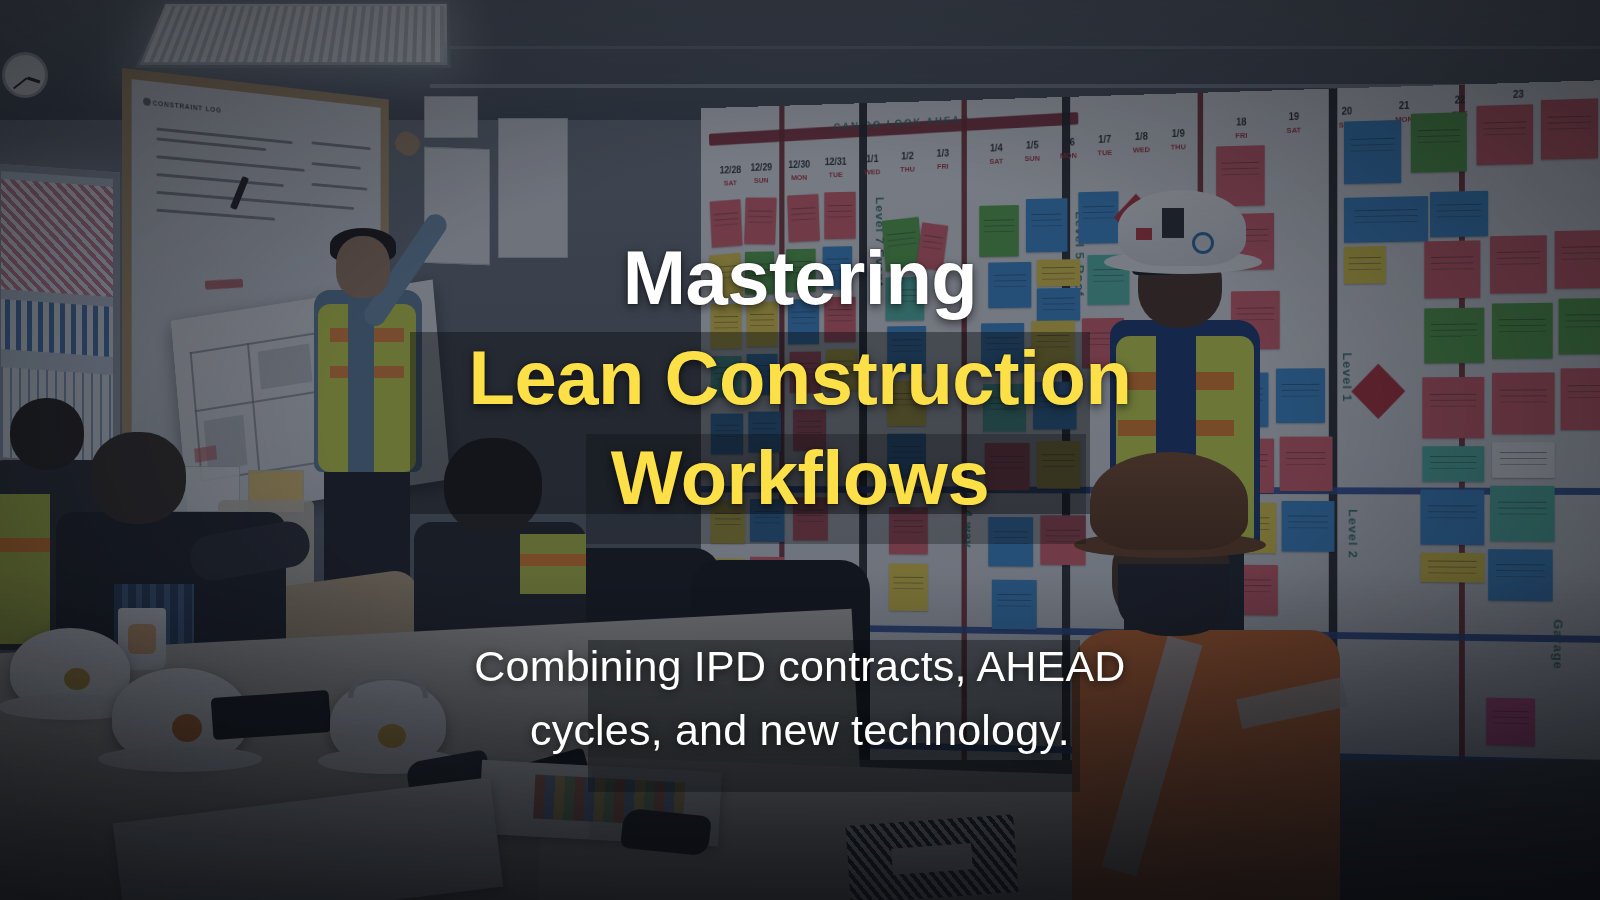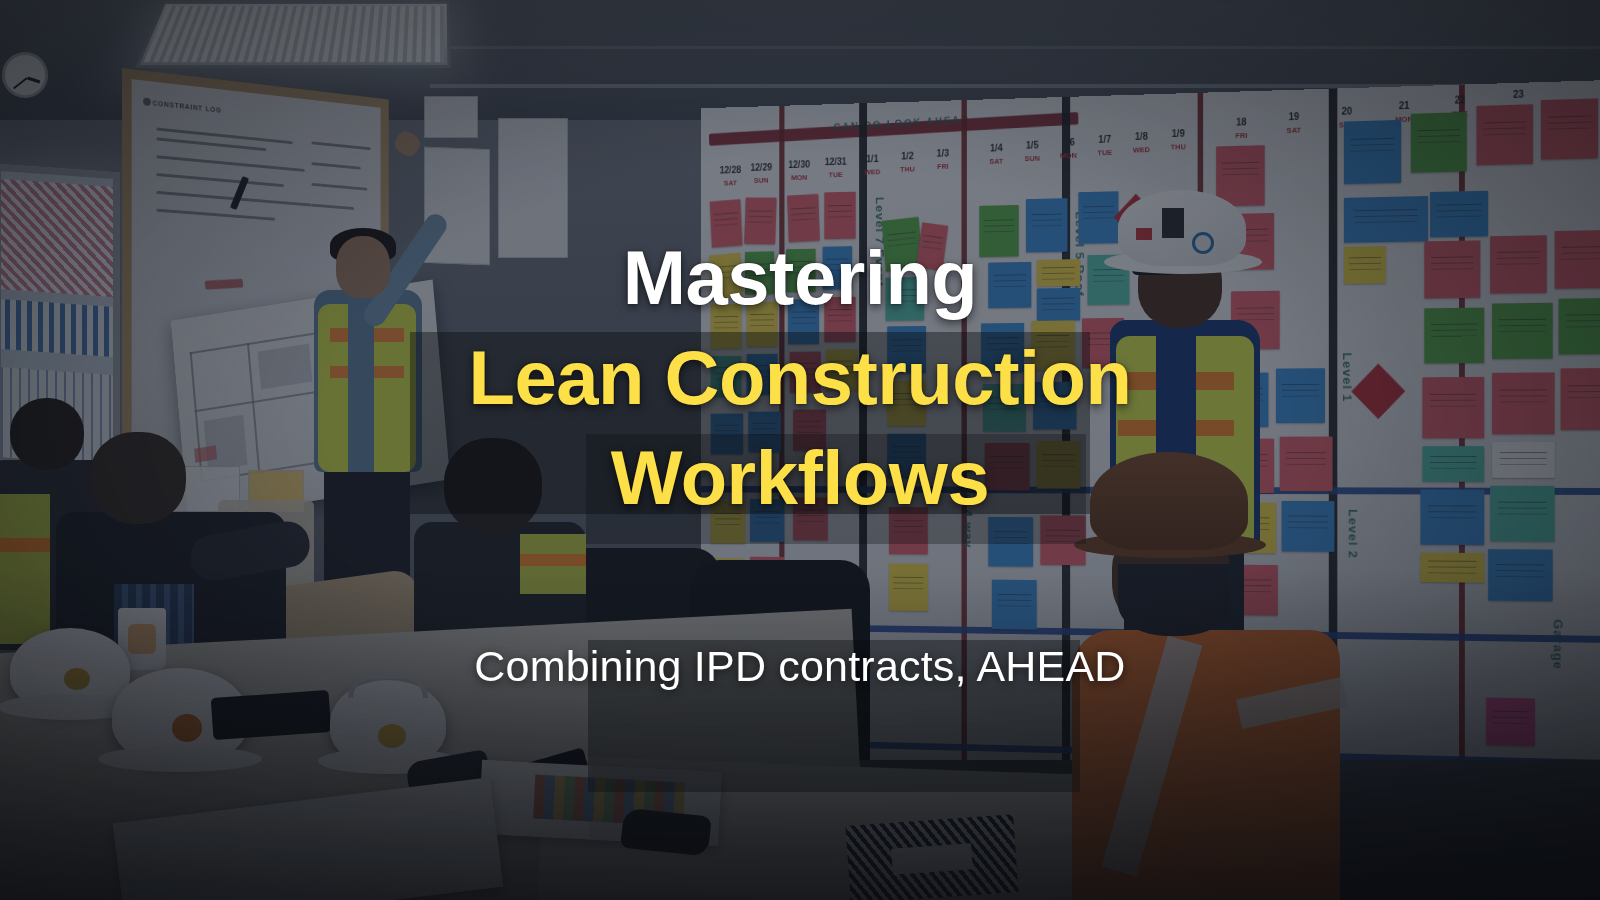--- a/index.html
+++ b/index.html
@@ -684,16 +684,17 @@
   <div id="text-overlay">
 
     <div class="title-block">
       <div class="title-line title-white">Mastering</div>
       <div class="title-line title-yellow">Lean Construction</div>
       <div class="title-line title-yellow">Workflows</div>
     </div>
 
     <div class="subtitle-block">
       <div class="subtitle-line">Combining IPD contracts, AHEAD</div>
+      <div class="subtitle-line">cycles, and new technology.</div>
     </div>
 
   </div>
 </div>
 
 </body></html>

